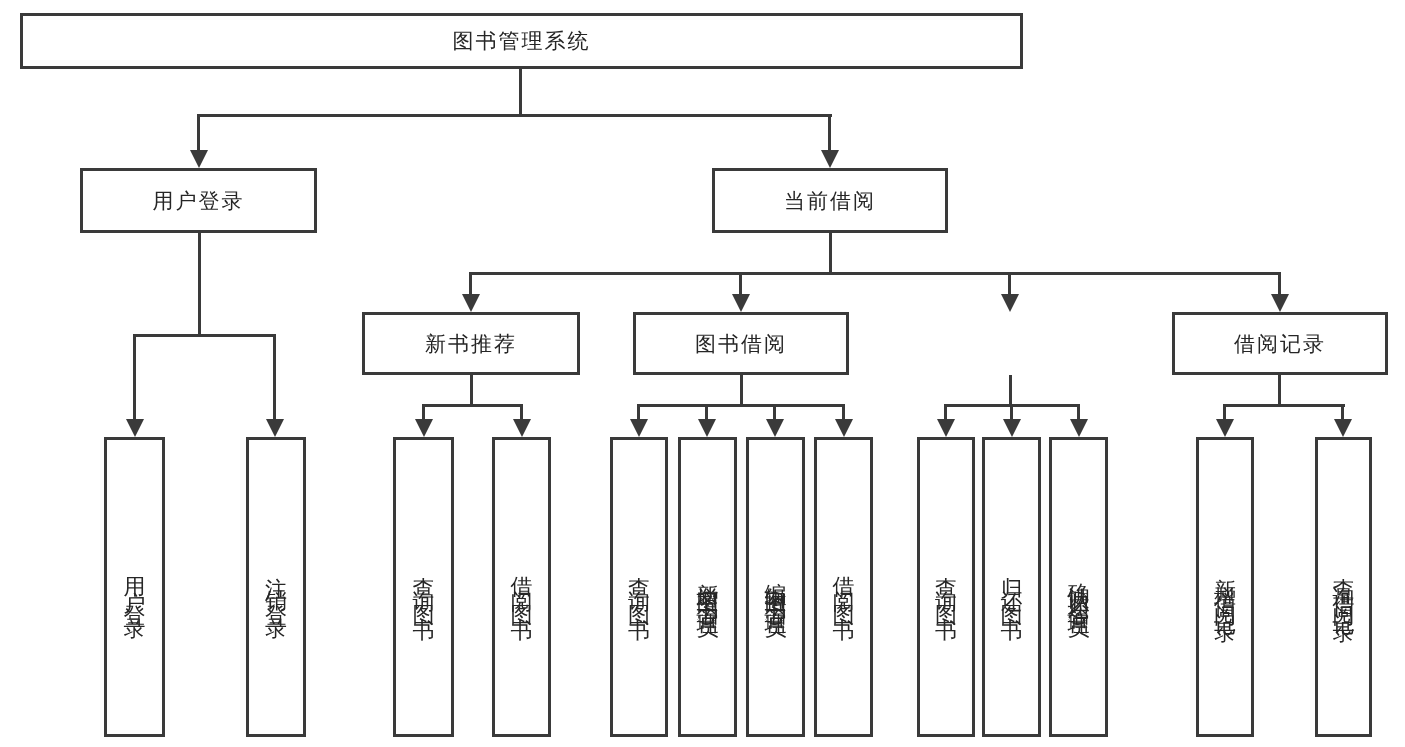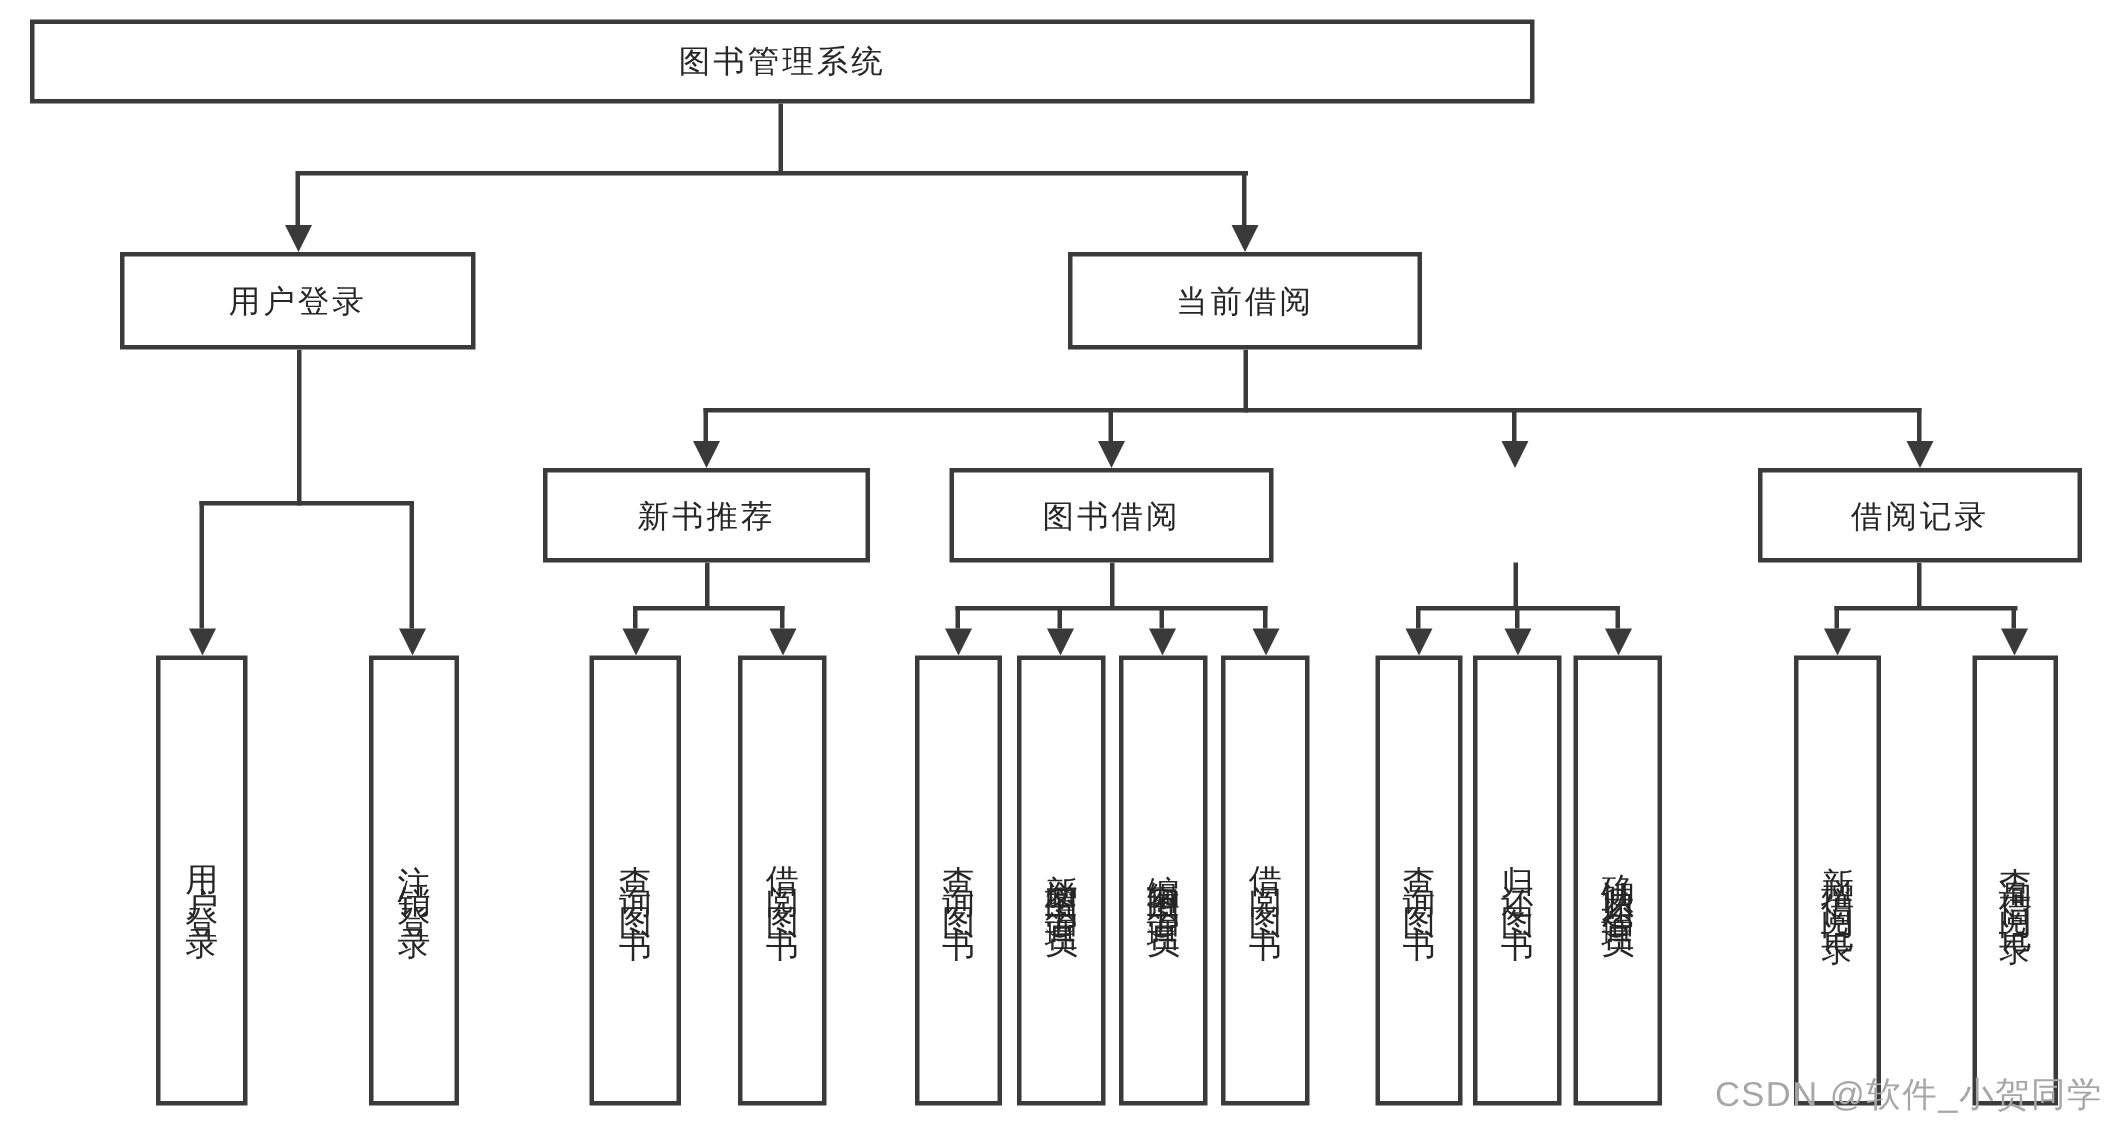--- a/index.html
+++ b/index.html
@@ -154,15 +154,14 @@
   </div>
 
   <div class="node vbox" style="left:1196px;top:437px;width:58px;height:300px;">
     <span class="lbl sp-mid">新增借阅记录</span>
   </div>
 
   <div class="node vbox" style="left:1315px;top:437px;width:57px;height:300px;">
     <span class="lbl sp-mid">查询借阅记录</span>
   </div>
 
-  <div class="watermark">CSDN @软件_小贺同学</div>
 
 </div>
 
 </body></html>

